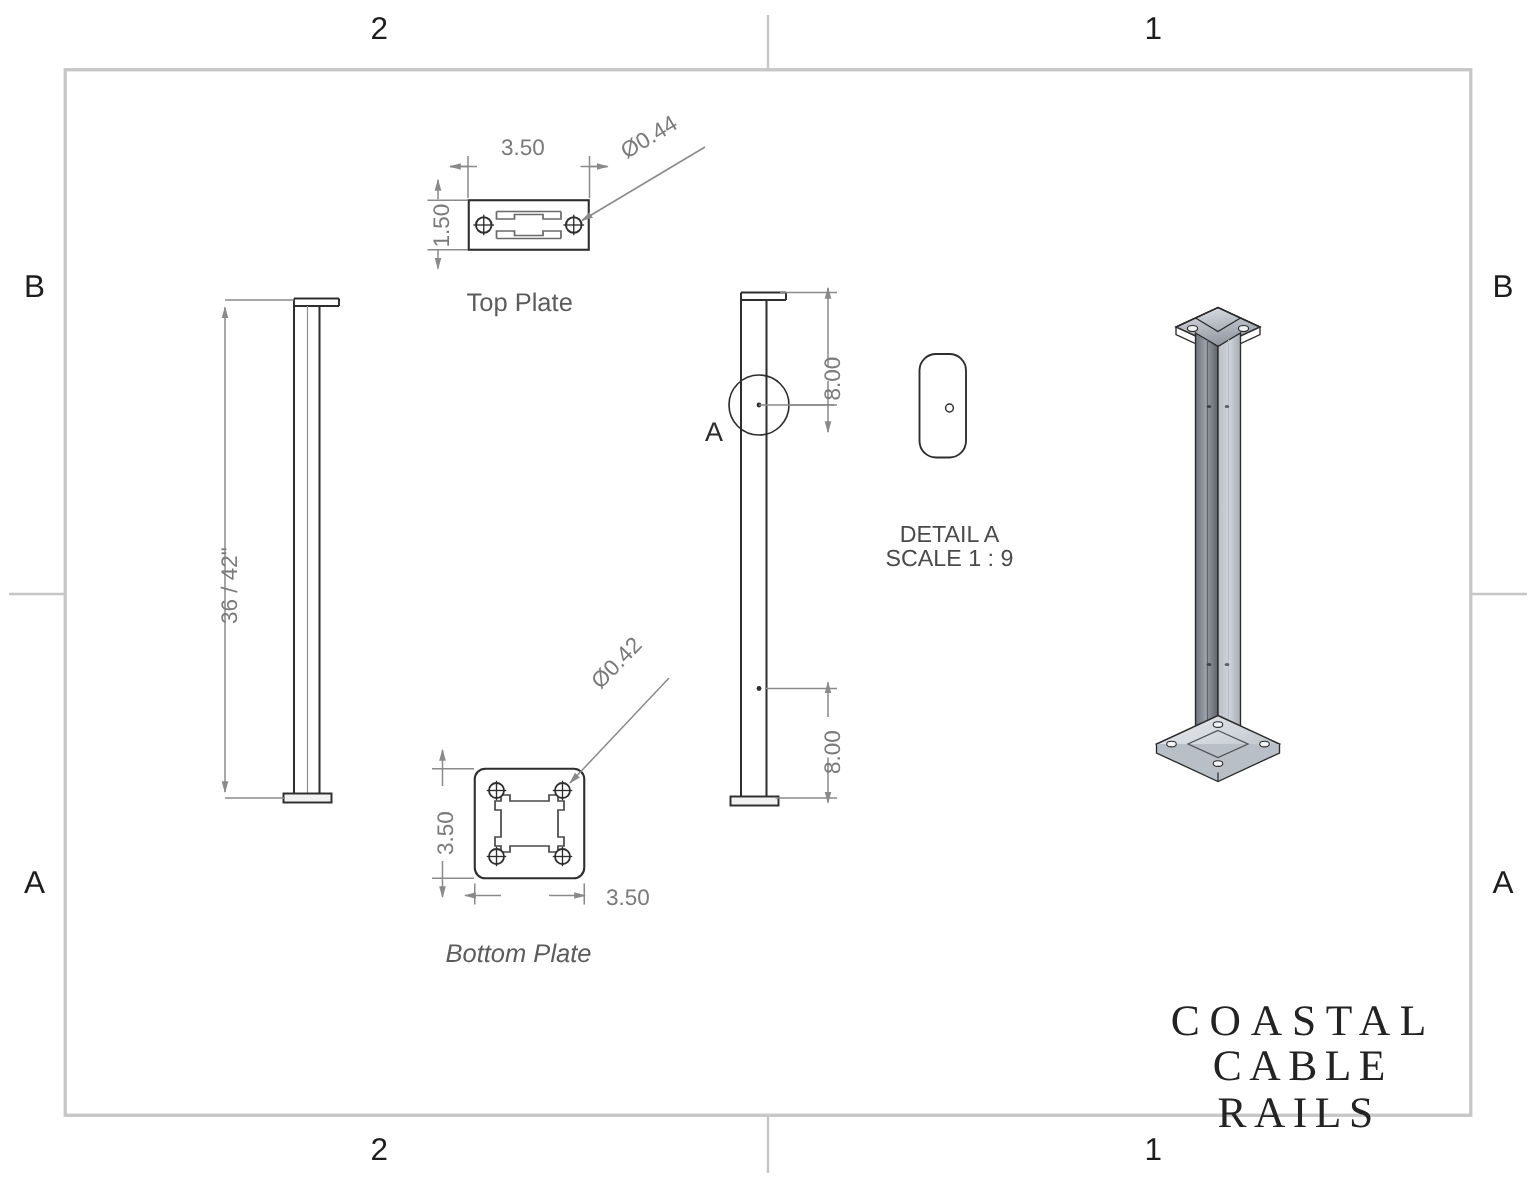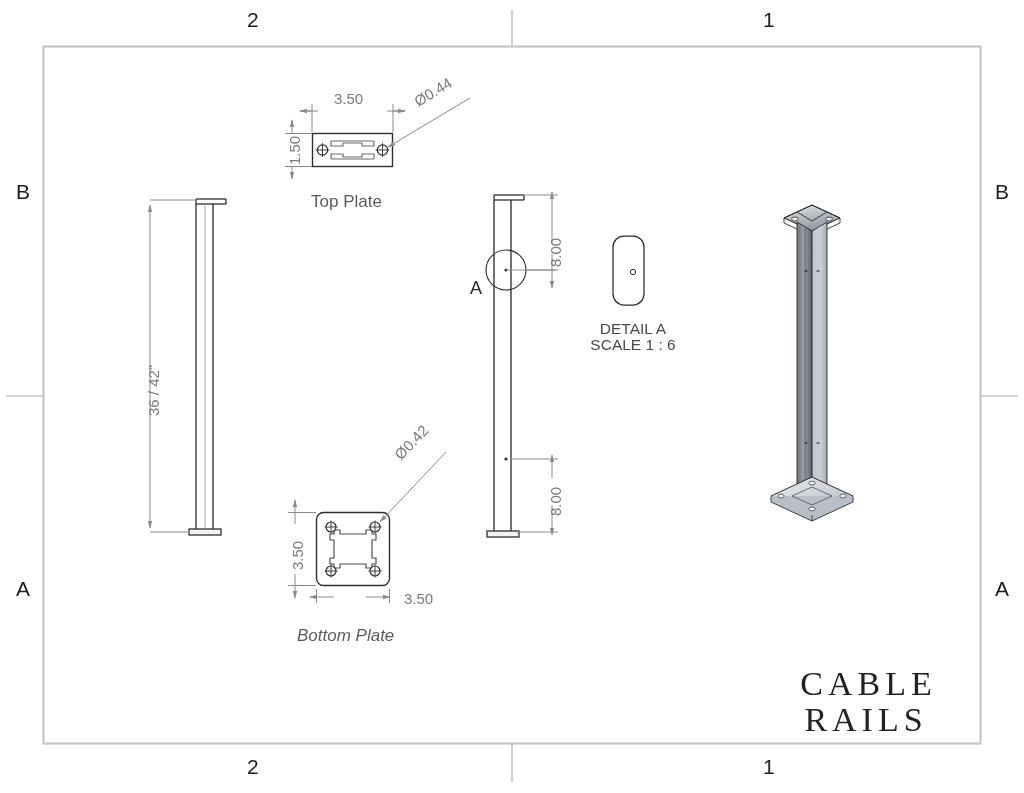--- a/index.html
+++ b/index.html
@@ -38,20 +38,21 @@
     user-select:none;
   }
   .detail-cap{
     position:absolute;
     font-family:"Liberation Sans", sans-serif;
     font-size:15.5px;
     color:#4a4a4a;
     white-space:nowrap;
     text-align:center;
     user-select:none;
+    margin-top:28px;
   }
   .detail-letter{
     position:absolute;
     font-family:"Liberation Sans", sans-serif;
     font-size:18px;
     color:#2b2b2b;
     user-select:none;
   }
   #logo{
     position:absolute;
@@ -65,21 +66,21 @@
     font-family:"Liberation Serif", serif;
     font-size:29px;
     letter-spacing:6.5px;
     line-height:1.05;
     font-weight:400;
     display:block;
     text-indent:6px;
   }
   #logo .l2{
     font-family:"Liberation Serif", serif;
-    font-size:34px;
+    font-size:29px;
     letter-spacing:5px;
     line-height:1.05;
     font-weight:400;
     display:block;
     text-indent:5px;
   }
 </style>
 </head>
 <body>
 
@@ -359,22 +360,23 @@
 <div class="dim-text" style="left:411px;top:95px;transform:rotate(-31deg);transform-origin:0 0;">Ø0.44</div>
 <div class="view-title" style="left:311px;top:192px;">Top Plate</div>
 
 <div class="dim-text rot" style="left:145px;top:416px;">36 / 42"</div>
 
 <div class="dim-text rot" style="left:547px;top:267px;">8.00</div>
 <div class="dim-text rot" style="left:547px;top:516px;">8.00</div>
 <div class="detail-letter" style="left:470px;top:278px;">A</div>
 
 <div class="detail-cap" style="left:558px;top:320px;width:150px;">DETAIL A</div>
-<div class="detail-cap" style="left:558px;top:336px;width:150px;">SCALE 1 : 6</div>
+<div class="detail-cap" style="left:558px;top:336px;width:150px;">SCALE 1 : 9</div>
 
 <div class="dim-text rot" style="left:289px;top:570px;">3.50</div>
 <div class="dim-text" style="left:404px;top:590px;">3.50</div>
 <div class="dim-text" style="left:391px;top:451px;transform:rotate(-46deg);transform-origin:0 0;">Ø0.42</div>
 <div class="view-title" style="left:297px;top:626px;font-style:italic;">Bottom Plate</div>
 
 <div id="logo">
+  <span class="l1">COASTAL</span>
   <span class="l2">CABLE RAILS</span>
 </div>
 
 </body></html>

